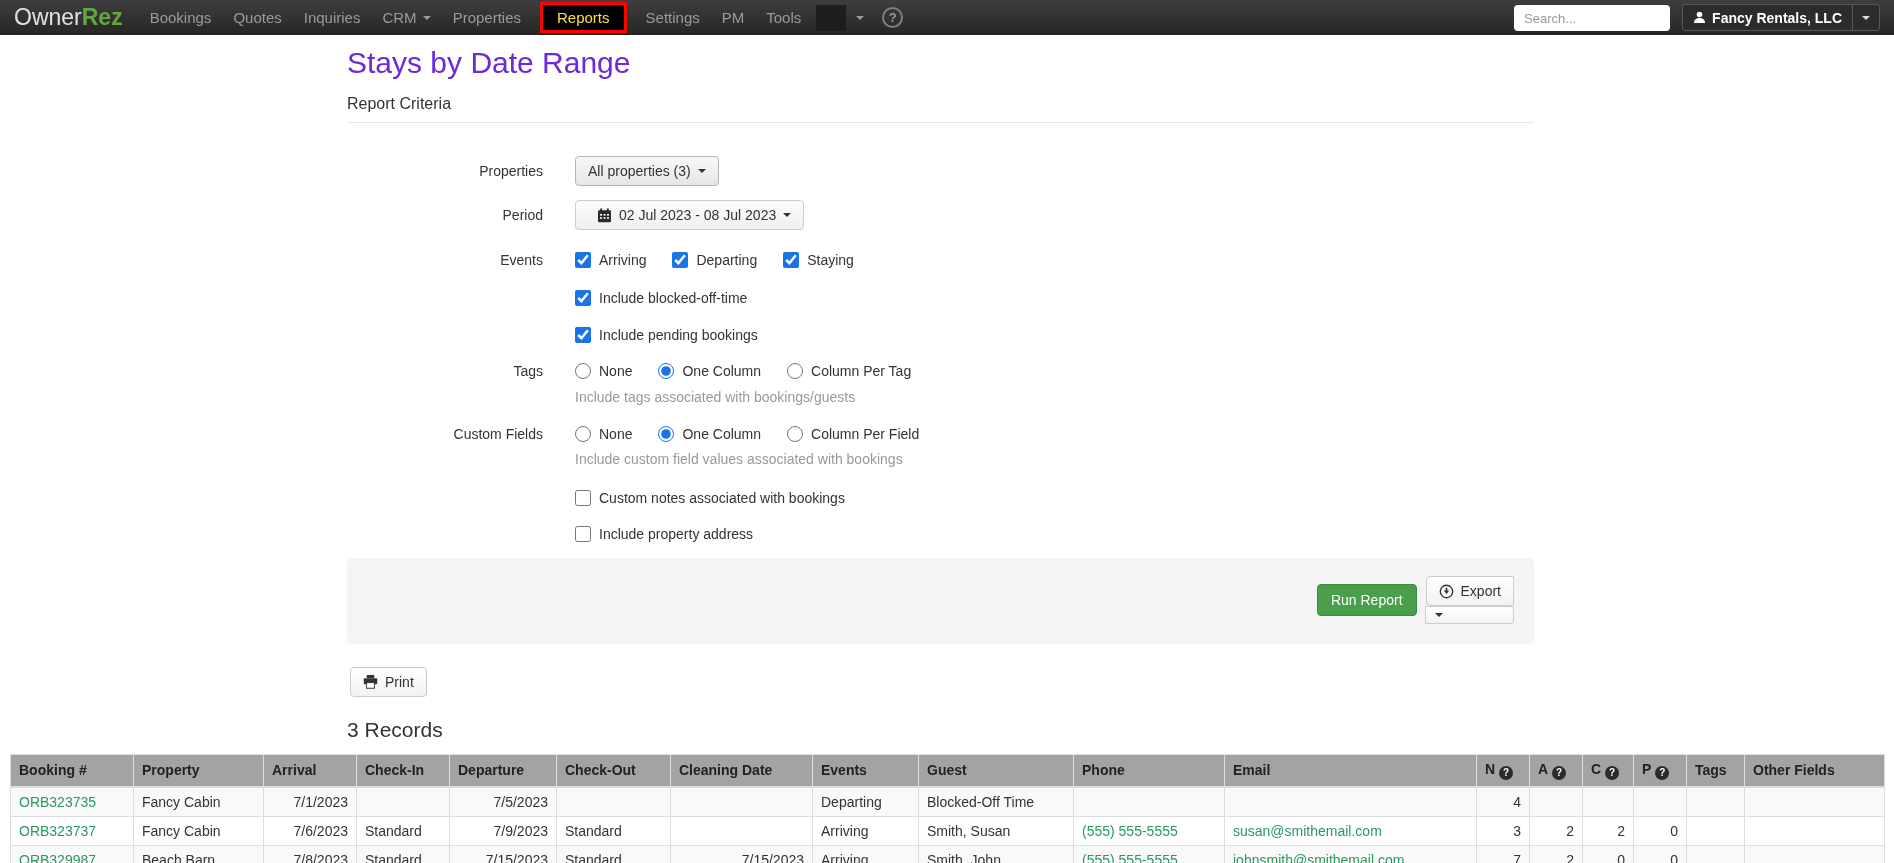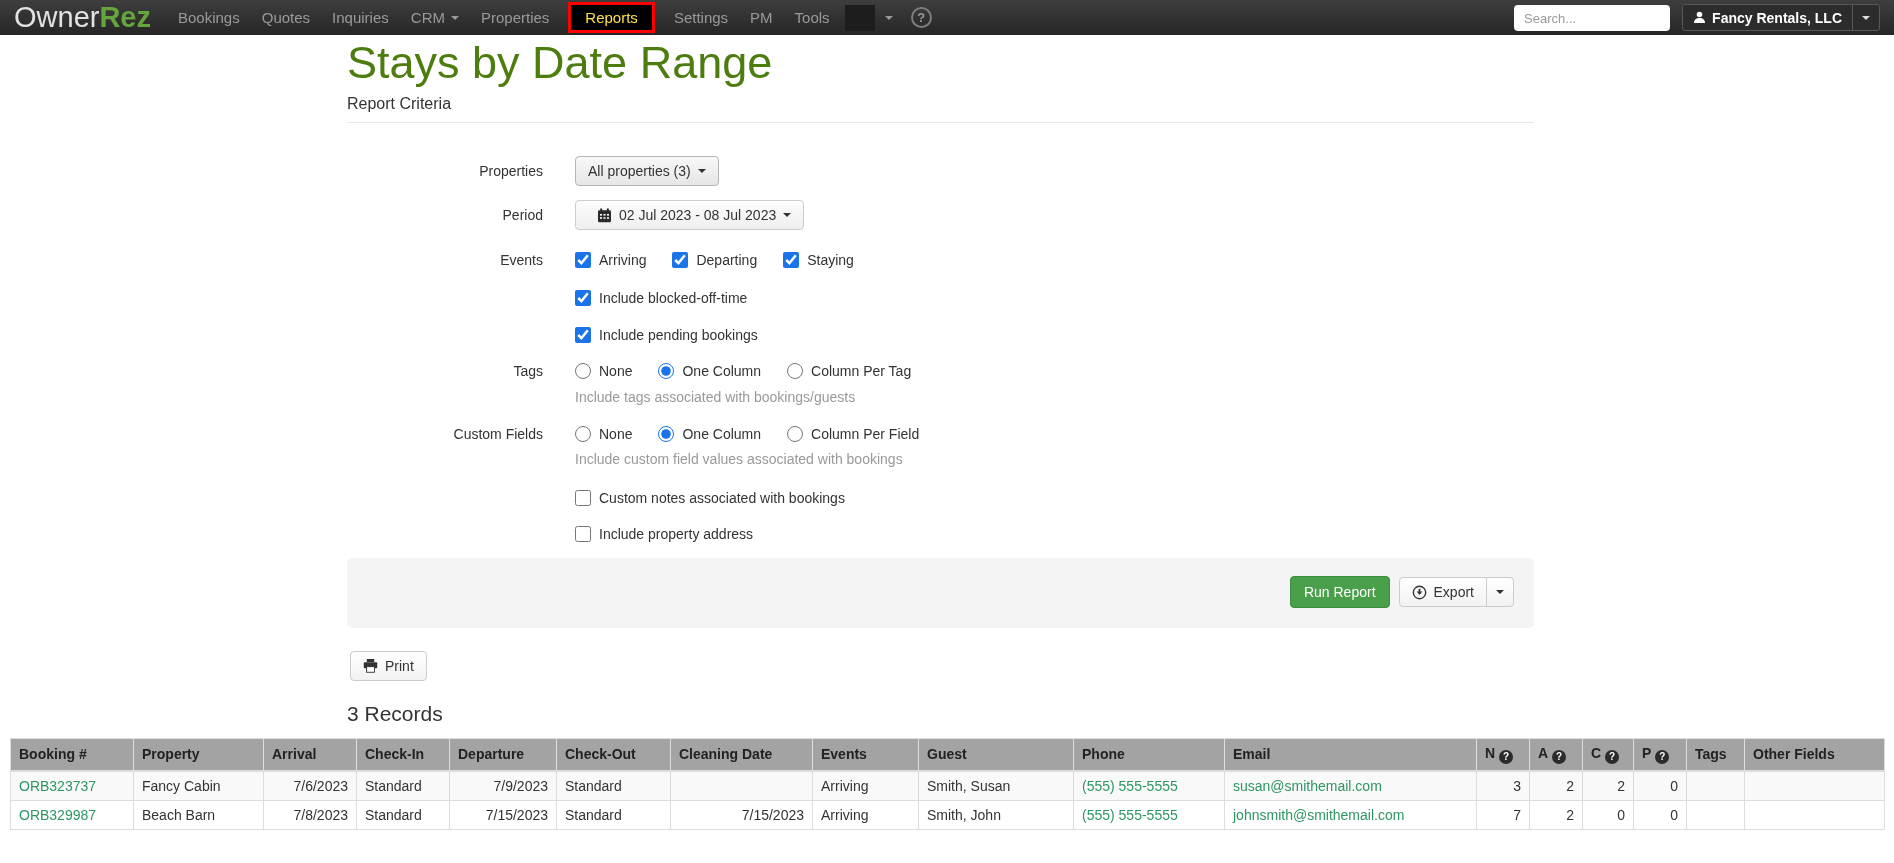--- a/index.html
+++ b/index.html
@@ -2,38 +2,38 @@
 <html><head>
 <meta charset="utf-8">
 <style>
   *{box-sizing:border-box;margin:0;padding:0;}
   html,body{width:1894px;height:863px;}
   body{font-family:"Liberation Sans",sans-serif;font-size:14px;color:#333;background:#fff;overflow:hidden;}
   a{text-decoration:none;}
 
   
   .navbar{height:35px;background:linear-gradient(#3e3e3e,#262626);display:flex;align-items:center;padding:0 14px;}
-  .logo{font-size:29px;margin-right:16px;white-space:nowrap;}
+  .logo{font-size:23px;margin-right:16px;white-space:nowrap;}
   .logo .p1{color:#e2e2e2;font-weight:400;}
   .logo .p2{color:#64a63c;font-weight:700;}
   .nav-item{color:#9a9a9a;font-size:15px;padding:0 11px;line-height:35px;display:inline-flex;align-items:center;gap:6px;cursor:pointer;white-space:nowrap;}
   .nav-item.active{background:#000;color:#fde047;border:3px solid #f00;line-height:normal;padding:4px 14px;margin:0 8px;}
   .caret{width:0;height:0;border-left:4px solid transparent;border-right:4px solid transparent;border-top:4px solid currentColor;display:inline-block;}
   .tools-box{width:30px;height:26px;background:#1d1d1d;margin-left:4px;}
   .nav-caret{color:#9a9a9a;margin:0 4px 0 10px;}
   .help-circle{width:21px;height:21px;border-radius:50%;border:2px solid #7d7d7d;color:#9a9a9a;font-weight:bold;font-size:13px;display:inline-flex;align-items:center;justify-content:center;margin-left:14px;cursor:pointer;}
   .nav-right{margin-left:auto;display:flex;align-items:flex-end;gap:12px;}
   .search-input{width:156px;height:26px;border:none;border-radius:4px;padding:0 10px;font-size:13px;font-family:inherit;color:#333;}
   .search-input::placeholder{color:#999;}
   .account-btn{display:flex;align-items:stretch;height:27px;background:#2c2c2c;border:1px solid #585858;border-radius:3px;color:#fff;cursor:pointer;}
   .account-main{display:flex;align-items:center;gap:6px;padding:0 10px;font-size:14px;font-weight:bold;}
   .account-caret{padding:0 9px;border-left:1px solid #585858;display:flex;align-items:center;color:#ddd;}
 
   
-  .content-title{margin:10px 0 0 347px;font-size:45px;line-height:36px;font-weight:400;color:#4d7c0f;}
+  .content-title{margin:10px 0 0 347px;font-size:30px;line-height:36px;font-weight:400;color:#6d28d9;}
   .criteria{margin-left:347px;width:1187px;}
   .section-heading{margin-top:14px;font-size:16px;font-weight:400;color:#333;padding-bottom:9px;border-bottom:1px solid #e7e7e7;}
 
   
   .form-row{display:flex;align-items:center;}
   .flabel{width:196px;text-align:right;flex:none;color:#333;}
   .fctrl{margin-left:32px;display:flex;align-items:center;}
   .offset{margin-left:228px;}
   .mt33{margin-top:33px;}.mt14{margin-top:14px;}.mt22{margin-top:22px;}.mt21{margin-top:21px;}
   .mt20{margin-top:20px;}.mt10{margin-top:10px;}.mt9{margin-top:9px;}.mt23{margin-top:23px;}
@@ -43,21 +43,21 @@
   .btn-period{background:linear-gradient(#fdfdfd,#efefef);border-color:#ccc;padding-left:21px;}
   .btn-green{background:#4aa04a;border-color:#3d8b3d;color:#fff;padding:7px 13px;}
   .btn-white{background:linear-gradient(#fff,#f2f2f2);border-color:#ccc;}
 
   .check-line{display:flex;align-items:center;gap:26px;}
   .check-item{display:flex;align-items:center;gap:8px;cursor:pointer;}
   input[type=checkbox],input[type=radio]{width:16px;height:16px;accent-color:#1a73e8;margin:0;cursor:pointer;}
   .help-text{color:#999;margin-left:228px;}
 
   .panel{margin-top:16px;background:#f4f4f4;border-radius:5px;padding:18px 20px 20px 38px;display:flex;align-items:center;justify-content:flex-end;}
-  .split-btn{display:inline-flex;margin-left:9px;}
+  .split-btn{display:inline-flex;margin-left:9px;flex-direction:column;}
   .split-main{border-radius:4px 0 0 4px;}
   .split-caret{border-radius:0 4px 4px 0;margin-left:-1px;padding:6px 9px;display:inline-flex;align-items:center;}
 
   .print-btn{margin:23px 0 0 350px;}
   .records-heading{margin:21px 0 12px 347px;font-size:21px;font-weight:400;color:#333;}
 
   
   .report-table{border-collapse:collapse;table-layout:fixed;margin-left:10px;width:1874px;font-size:14px;}
   .report-table th,.report-table td{border:1px solid #ddd;padding:6px 8px;text-align:left;overflow:hidden;white-space:nowrap;}
   .report-table th{border-bottom:2px solid #ddd;font-weight:bold;color:#222;background:#a3a3a3;}
@@ -311,20 +311,39 @@
         <th><span>N</span><span class="qbadge">?</span></th>
         <th><span>A</span><span class="qbadge">?</span></th>
         <th><span>C</span><span class="qbadge">?</span></th>
         <th><span>P</span><span class="qbadge">?</span></th>
         <th><span>Tags</span></th>
         <th><span>Other Fields</span></th>
       </tr>
     </thead>
   <tbody>
       <tr>
+        <td><a href="#" class="green-link">ORB323735</a></td>
+        <td>Fancy Cabin</td>
+        <td class="ar">7/1/2023</td>
+        <td></td>
+        <td class="ar">7/5/2023</td>
+        <td></td>
+        <td class="ar"></td>
+        <td>Departing</td>
+        <td>Blocked-Off Time</td>
+        <td></td>
+        <td></td>
+        <td class="ar">4</td>
+        <td class="ar"></td>
+        <td class="ar"></td>
+        <td class="ar"></td>
+        <td></td>
+        <td></td>
+      </tr>
+      <tr>
         <td><a href="#" class="green-link">ORB323737</a></td>
         <td>Fancy Cabin</td>
         <td class="ar">7/6/2023</td>
         <td>Standard</td>
         <td class="ar">7/9/2023</td>
         <td>Standard</td>
         <td class="ar"></td>
         <td>Arriving</td>
         <td>Smith, Susan</td>
         <td><a href="#" class="green-link">(555) 555-5555</a></td>

